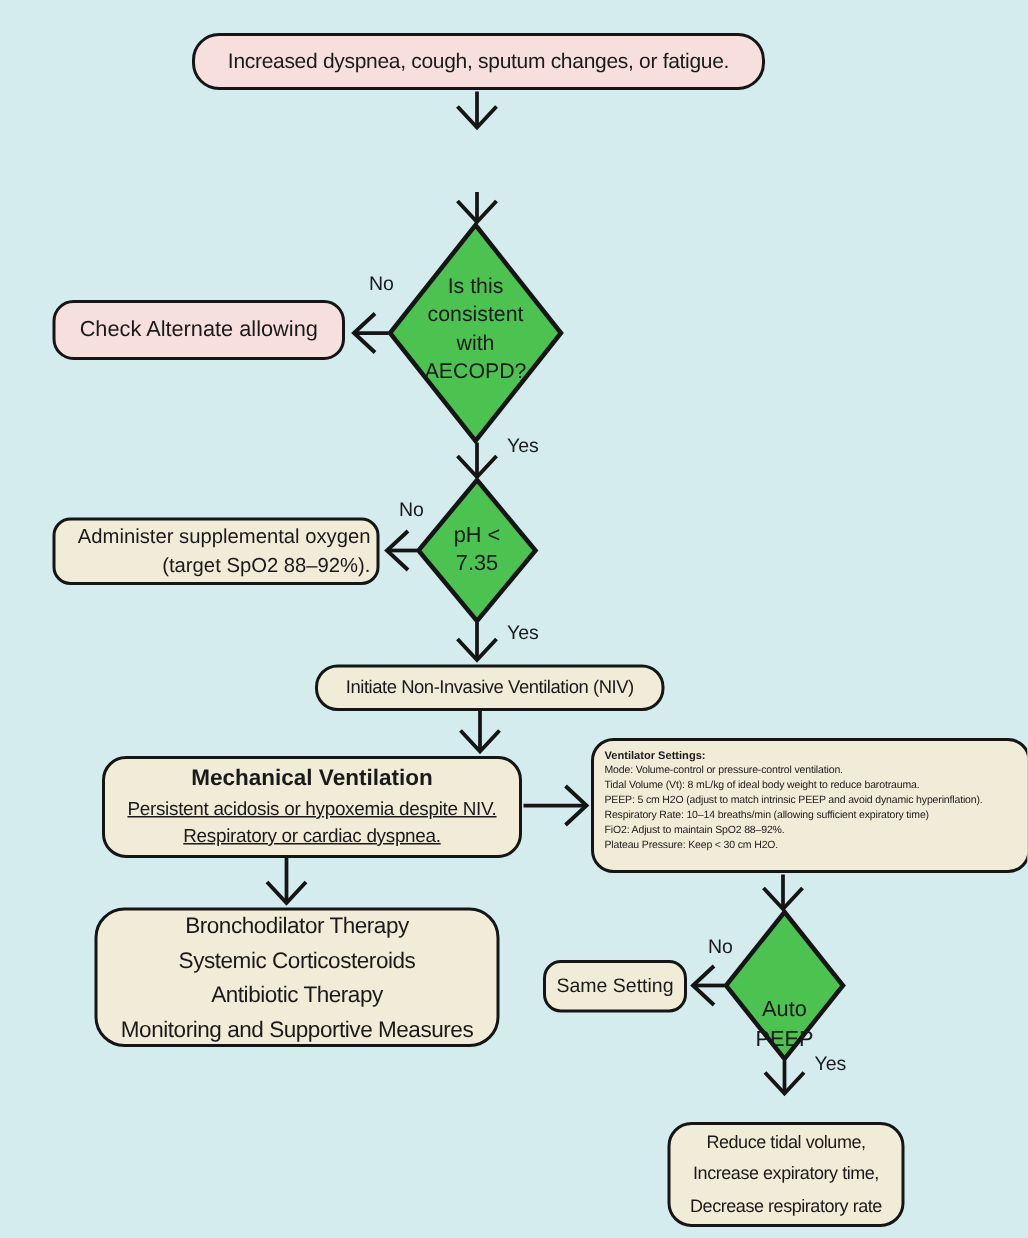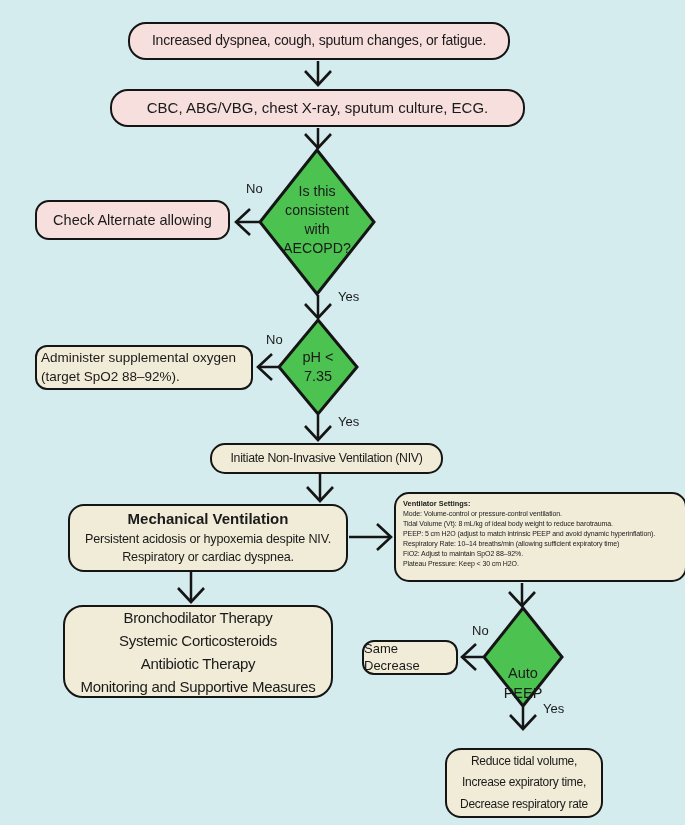--- a/index.html
+++ b/index.html
@@ -3,32 +3,32 @@
 <meta charset="utf-8">
 <style>
   html,body{margin:0;padding:0;background:#d4ecee;}
   .canvas{
     position:relative;width:685px;height:825px;background:#d4ecee;
     font-family:"Liberation Sans", sans-serif;color:#1a1a1a;overflow:hidden;
   }
   .wires{position:absolute;left:0;top:0;}
   .node{
     position:absolute;box-sizing:border-box;border:2.5px solid #151515;
-    display:flex;align-items:center;justify-content:center;text-align:left;
+    display:flex;align-items:center;justify-content:center;text-align:right;
     background:#f1ecd8;line-height:1.25;
   }
   .pink{background:#f6dfdc;}
   .cream{background:#f1ecd8;}
   .dtext{
     position:absolute;display:flex;align-items:center;justify-content:center;
     text-align:center;background:transparent;border:none;
   }
   .edge-label{position:absolute;font-size:13px;background:transparent;}
   .mv-title{font-weight:bold;font-size:15px;margin-bottom:1px;}
-  .mv-line{font-size:12.6px;letter-spacing:-0.2px;line-height:1.45;}
+  .mv-line{font-size:12.6px;letter-spacing:-0.2px;line-height:1.45;text-decoration:underline;}
   .vs{align-items:flex-start;justify-content:flex-start;text-align:left;flex-direction:column;padding:5px 2px 4px 7px;}
   .vs-title{font-weight:bold;font-size:7.4px;line-height:10px;}
   .vs-line{font-size:7px;line-height:10px;letter-spacing:-0.1px;}
   .stack{flex-direction:column;}
   .th-line{font-size:15px;letter-spacing:-0.3px;line-height:23px;}
   .rd-line{font-size:12px;letter-spacing:-0.3px;line-height:21.5px;}
 </style>
 </head>
 <body>
 
@@ -58,23 +58,20 @@
 
     <polygon points="317,150 374,222 317,294 260,222" stroke="#151515" stroke-width="3" fill="#4cc351"></polygon>
     <polygon points="318,320 357,367 318,414 279,367" stroke="#151515" stroke-width="3" fill="#4cc351"></polygon>
     <polygon points="523,608 562,657 523,706 484,657" stroke="#151515" stroke-width="3" fill="#4cc351"></polygon>
   </svg>
 
   <div class="node pink" style="left:128px;top:22px;width:382px;height:38px;border-radius:18px;font-size:14px;letter-spacing:-0.2px;">
     <span>Increased dyspnea, cough, sputum changes, or fatigue.</span>
   </div>
 
-  <div class="node pink" style="left:110px;top:89px;width:415px;height:38px;border-radius:18px;font-size:15px;">
-    <span>CBC, ABG/VBG, chest X-ray, sputum culture, ECG.</span>
-  </div>
 
   <div class="node pink" style="left:35px;top:200px;width:195px;height:40px;border-radius:14px;font-size:14.5px;">
     <span>Check Alternate allowing</span>
   </div>
 
   <div class="node cream" style="left:35px;top:345px;width:218px;height:45px;border-radius:12px;font-size:13.5px;line-height:1.4;padding:0 4px;">
     <span>Administer supplemental oxygen (target SpO2 88–92%).</span>
   </div>
 
   <div class="node cream" style="left:210px;top:443px;width:233px;height:31px;border-radius:15px;font-size:12.3px;letter-spacing:-0.3px;">
@@ -98,21 +95,21 @@
   </div>
 
   <div class="node cream stack" style="left:63px;top:605px;width:270px;height:93px;border-radius:20px;">
     <div class="th-line">Bronchodilator Therapy</div>
     <div class="th-line">Systemic Corticosteroids</div>
     <div class="th-line">Antibiotic Therapy</div>
     <div class="th-line">Monitoring and Supportive Measures</div>
   </div>
 
   <div class="node cream" style="left:362px;top:640px;width:96px;height:35px;border-radius:12px;font-size:13px;">
-    <span>Same Decrease</span>
+    <span>Same Setting</span>
   </div>
 
   <div class="node cream stack" style="left:445px;top:732px;width:158px;height:70px;border-radius:16px;margin-top:16px;">
     <div class="rd-line">Reduce tidal volume,</div>
     <div class="rd-line">Increase expiratory time,</div>
     <div class="rd-line">Decrease respiratory rate</div>
   </div>
 
   <div class="dtext" style="left:272px;top:180px;width:90px;height:80px;font-size:14.2px;line-height:19px;">Is this consistent with AECOPD?</div>
 

